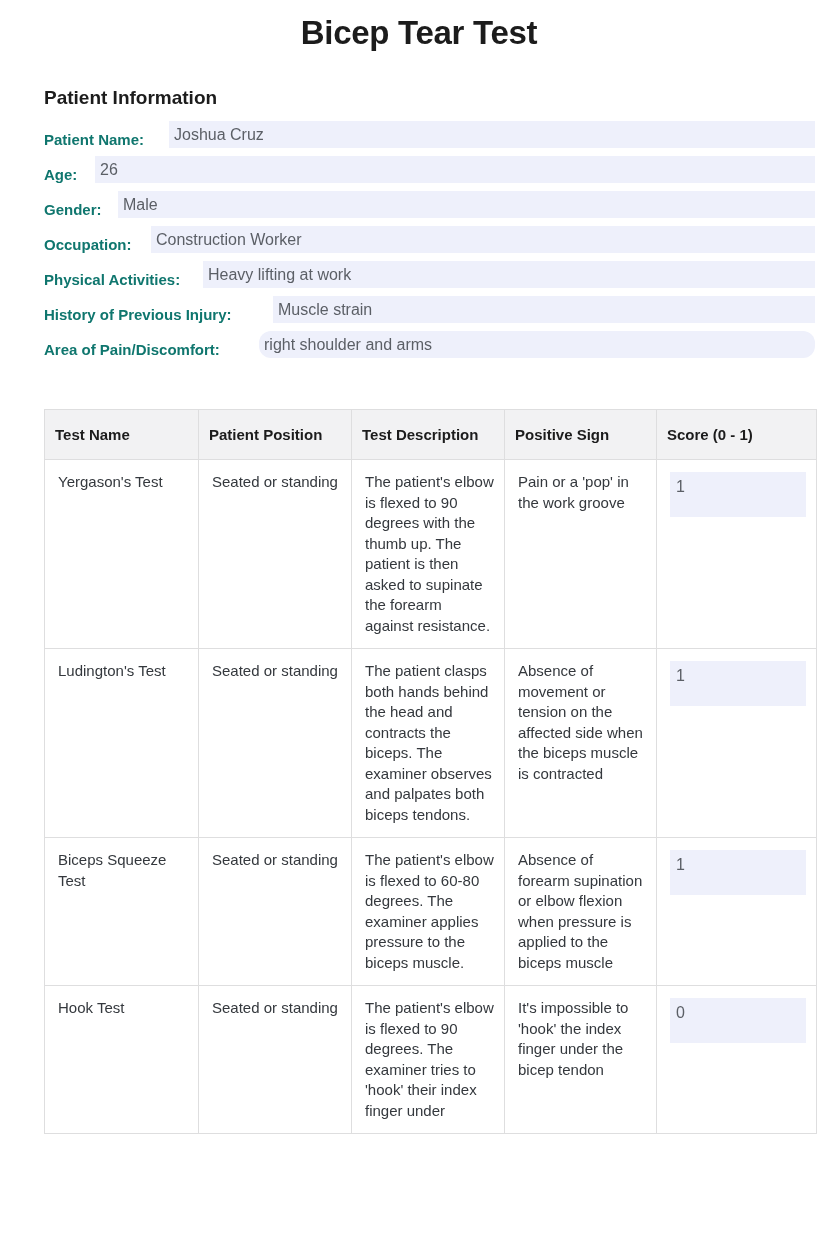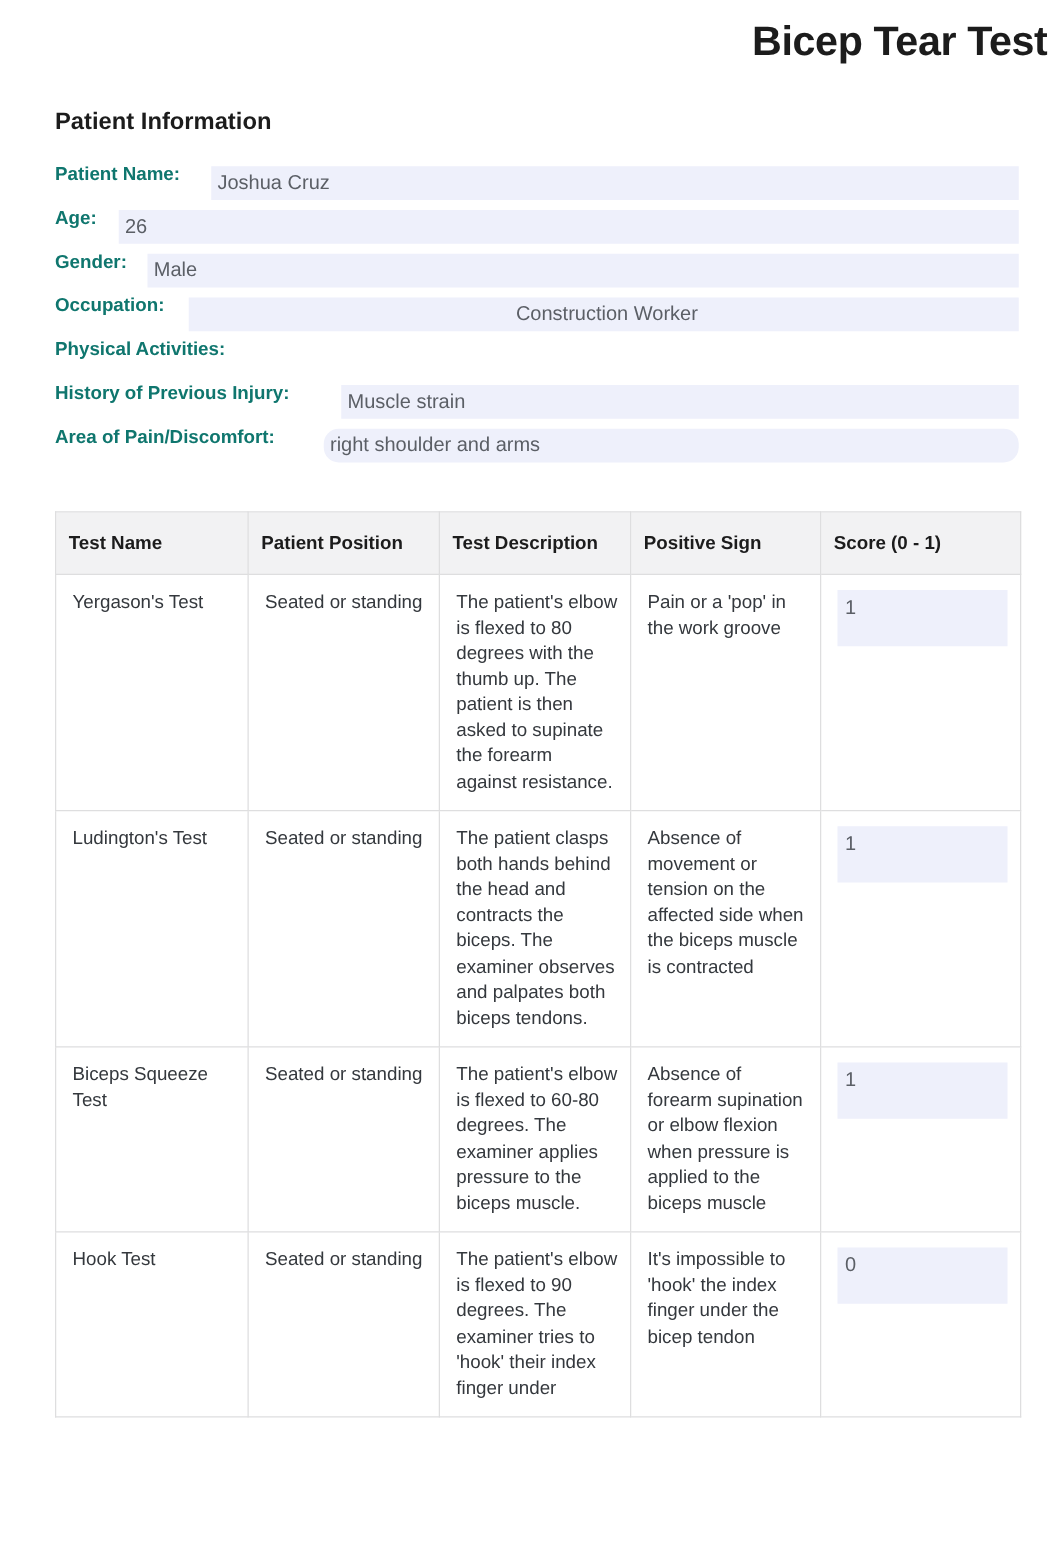--- a/index.html
+++ b/index.html
@@ -17,21 +17,21 @@
     color: #2a2a2a;
   }
   .page {
     width: 838px;
     padding: 0;
     position: relative;
   }
 
   
   .page-title {
-    text-align: right;
+    text-align: center;
     font-size: 33px;
     font-weight: bold;
     color: #1c1c1c;
     letter-spacing: -0.3px;
     margin: 13px 0 0 0;
     line-height: 40px;
   }
 
   
   .section-title {
@@ -59,21 +59,21 @@
     bottom: 6px;
     font-size: 15px;
     font-weight: bold;
     color: #0f766e;
     white-space: nowrap;
     line-height: 18px;
   }
   .info-field {
     position: absolute;
     right: 23px;
-    top: 13px;
+    top: 1px;
     height: 27px;
     background: #eef0fb;
     border: none;
     outline: none;
     font-family: "Liberation Sans", sans-serif;
     font-size: 16px;
     color: #5b5f66;
     padding: 1px 0 0 5px;
     line-height: 24px;
   }
@@ -156,24 +156,25 @@
     <li class="info-row">
       <span class="info-label">Age:</span>
       <input class="info-field" type="text" style="left: 95px;" value="26">
     </li>
     <li class="info-row">
       <span class="info-label">Gender:</span>
       <input class="info-field" type="text" style="left: 118px;" value="Male">
     </li>
     <li class="info-row">
       <span class="info-label">Occupation:</span>
-      <input class="info-field" type="text" style="left: 151px; text-align: center;" value="Construction Worker">
+      <input class="info-field" type="text" style="left: 151px;" value="Construction Worker">
     </li>
     <li class="info-row">
       <span class="info-label">Physical Activities:</span>
+      <input class="info-field" type="text" style="left: 203px;" value="Heavy lifting at work">
     </li>
     <li class="info-row">
       <span class="info-label">History of Previous Injury:</span>
       <input class="info-field" type="text" style="left: 273px;" value="Muscle strain">
     </li>
     <li class="info-row">
       <span class="info-label">Area of Pain/Discomfort:</span>
       <input class="info-field" type="text" style="left: 259px; border-radius: 12px;" value="right shoulder and arms">
     </li>
   </ul>
@@ -193,21 +194,21 @@
           <th>Patient Position</th>
           <th>Test Description</th>
           <th>Positive Sign</th>
           <th>Score (0 - 1)</th>
         </tr>
       </thead>
       <tbody>
         <tr>
           <td>Yergason's Test</td>
           <td>Seated or standing</td>
-          <td>The patient's elbow is flexed to 80 degrees with the thumb up. The patient is then asked to supinate the forearm against resistance.</td>
+          <td>The patient's elbow is flexed to 90 degrees with the thumb up. The patient is then asked to supinate the forearm against resistance.</td>
           <td>Pain or a 'pop' in the work groove</td>
           <td class="score-cell">
             <textarea class="score-input" style="">1</textarea>
           </td>
         </tr>
         <tr>
           <td>Ludington's Test</td>
           <td>Seated or standing</td>
           <td>The patient clasps both hands behind the head and contracts the biceps. The examiner observes and palpates both biceps tendons.</td>
           <td>Absence of movement or tension on the affected side when the biceps muscle is contracted</td>

